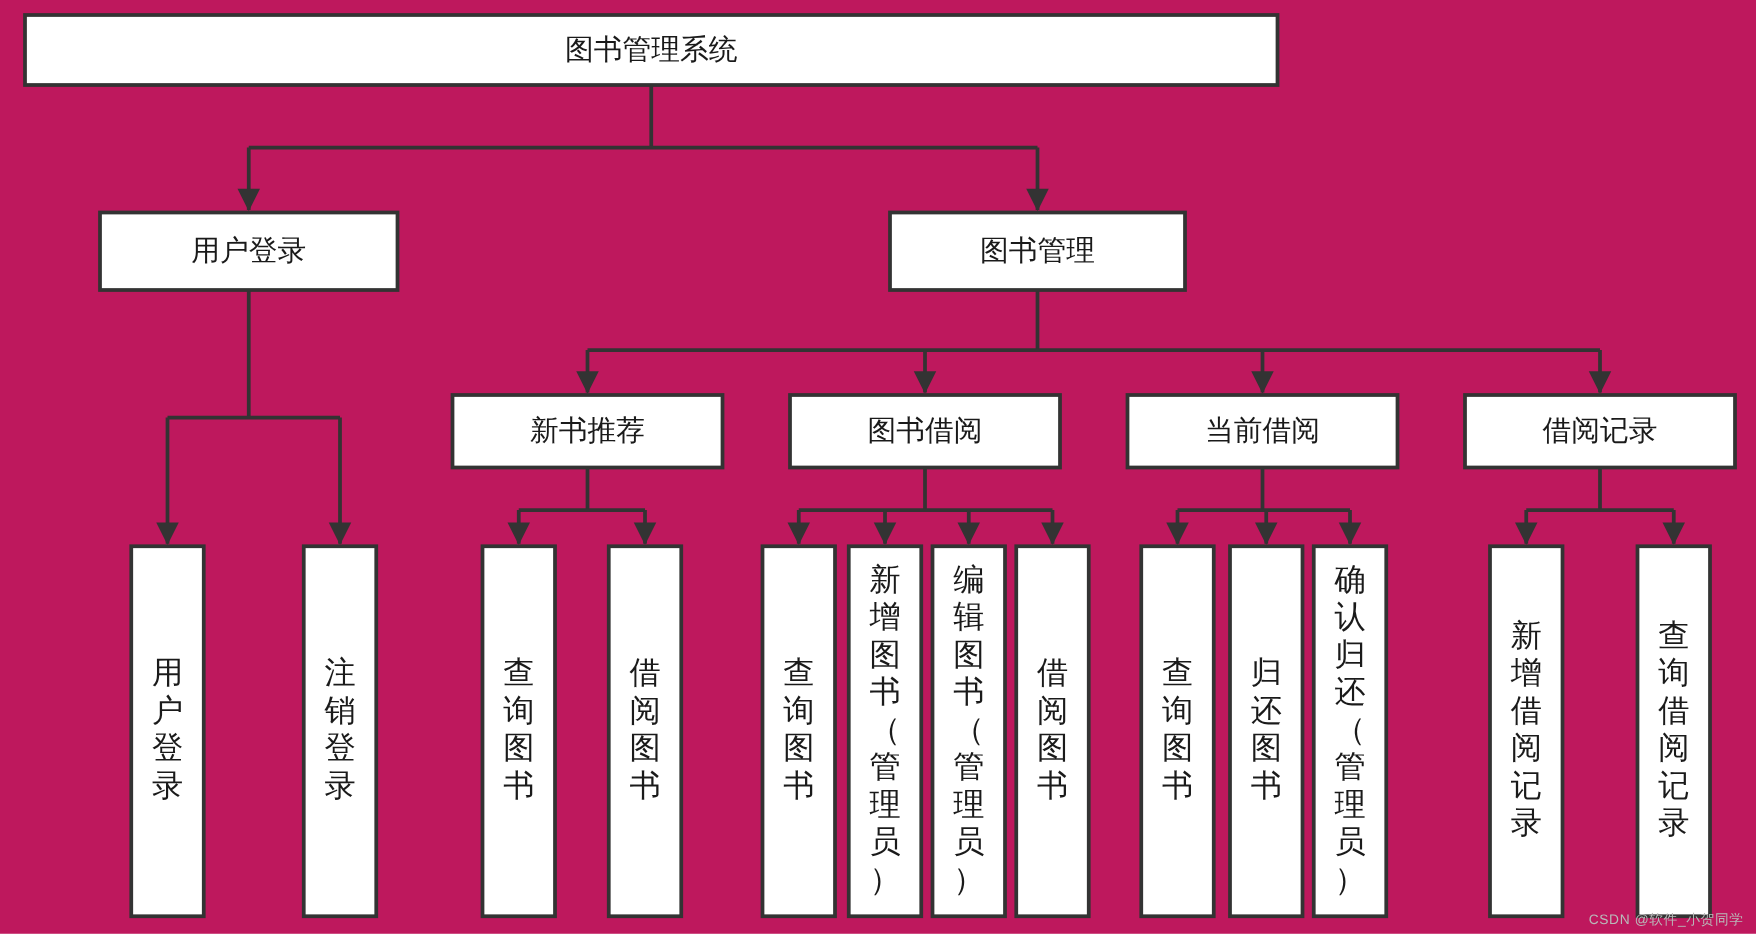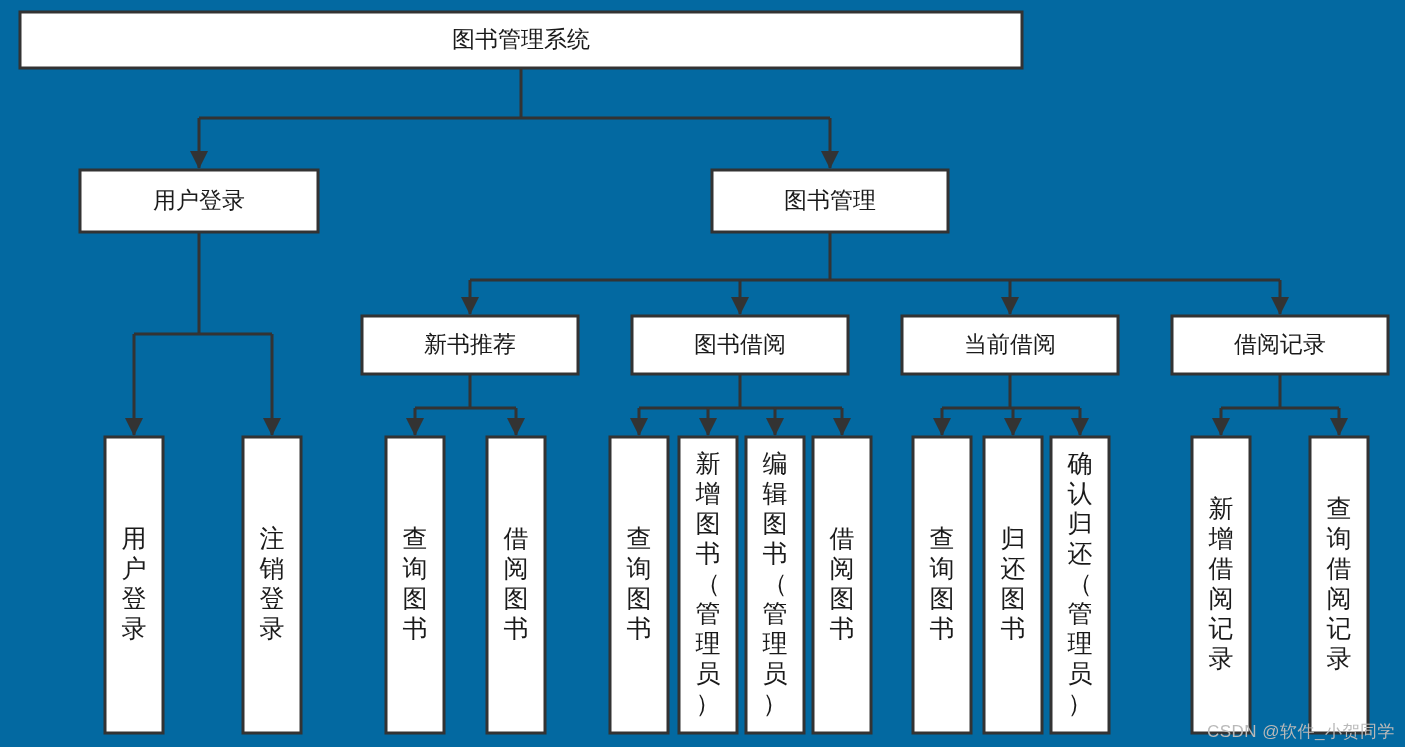--- a/index.html
+++ b/index.html
@@ -10,21 +10,21 @@
   body {
     width: 1405px;
     height: 747px;
     font-family: "Liberation Sans", "DejaVu Sans", sans-serif;
     overflow: hidden;
   }
   #diagram-root {
     position: relative;
     width: 1405px;
     height: 747px;
-    background: #0369a1;
+    background: #be185d;
   }
   svg.flow-canvas {
     position: absolute;
     left: 0;
     top: 0;
     width: 1405px;
     height: 747px;
     display: block;
   }
   .node-box {
@@ -51,21 +51,21 @@
   }
   .arrow-head {
     fill: #333333;
     stroke: none;
   }
   .watermark {
     position: absolute;
     right: 10px;
     bottom: 4px;
     font-family: "Liberation Sans", "DejaVu Sans", sans-serif;
-    font-size: 17px;
+    font-size: 11px;
     color: #b9b9b9;
     letter-spacing: 0.5px;
     white-space: nowrap;
     pointer-events: none;
   }
 </style>
 </head>
 <body>
 
 <div id="diagram-root">

